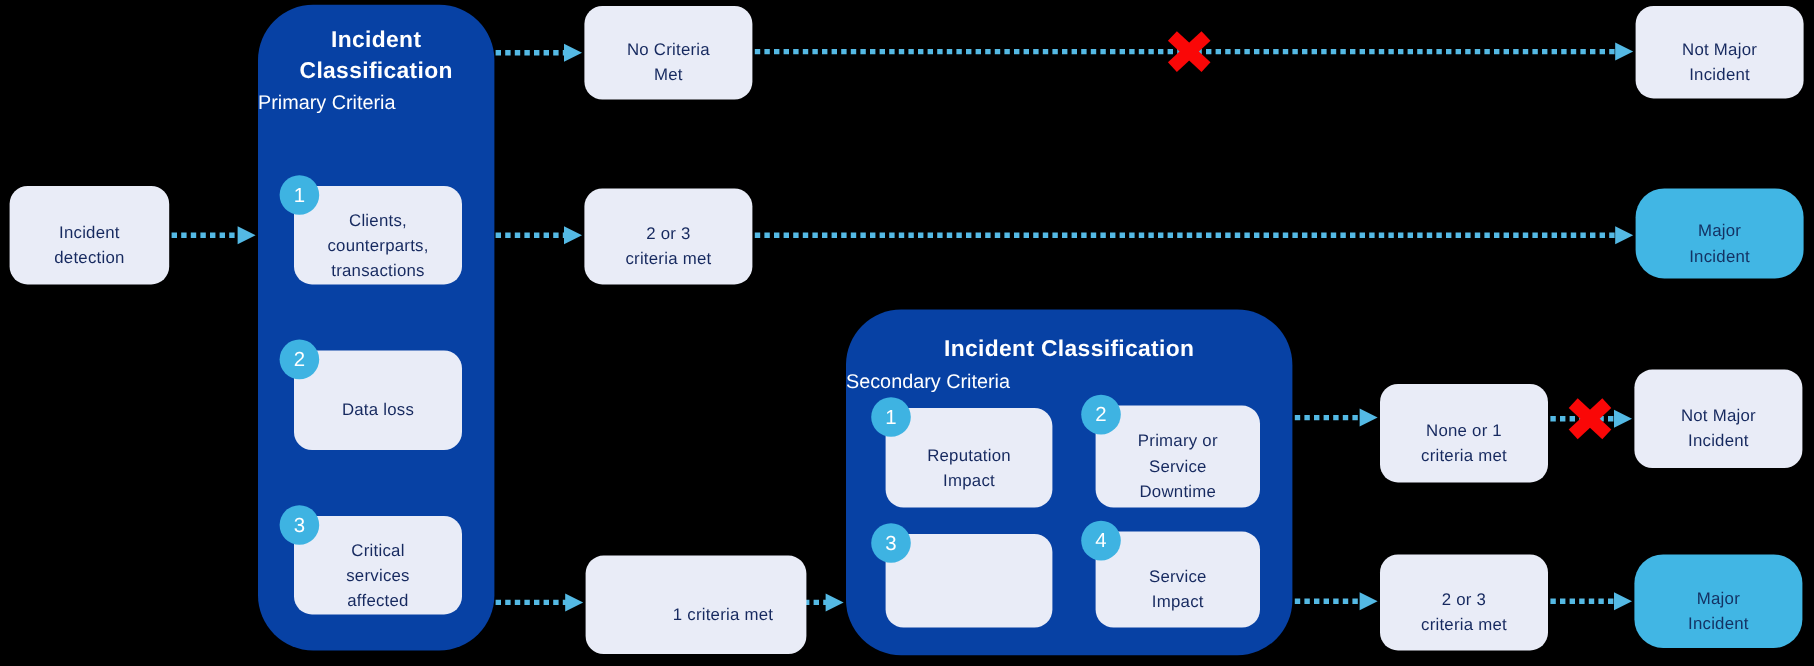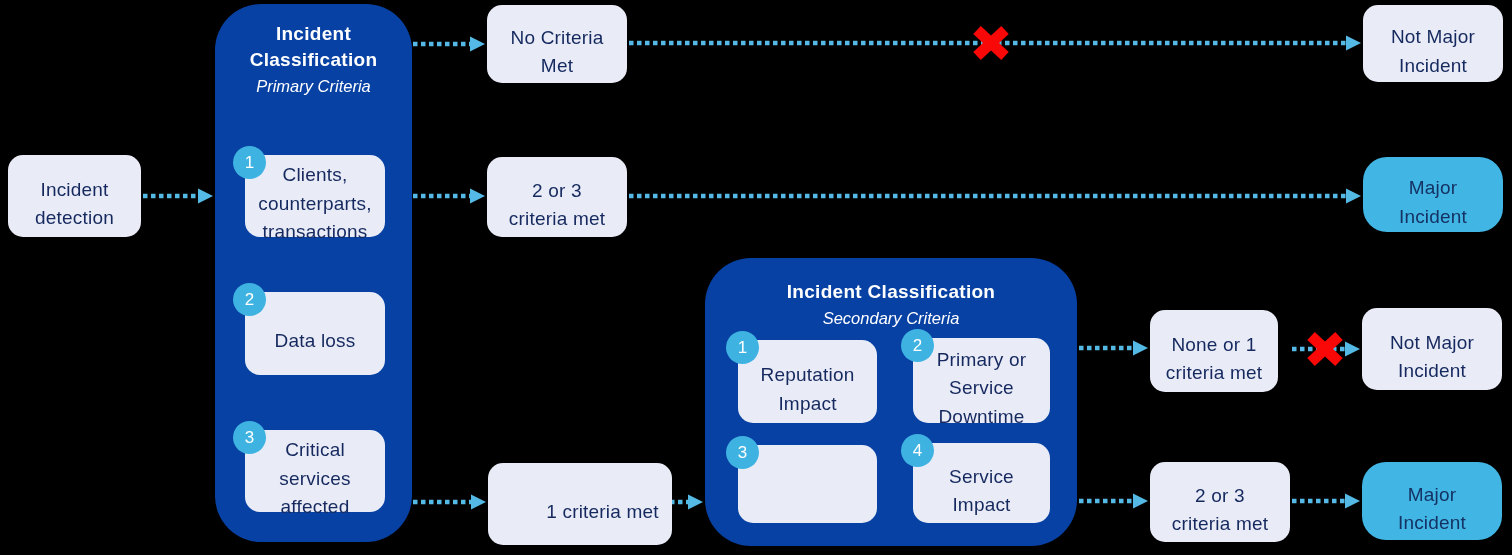--- a/index.html
+++ b/index.html
@@ -8,47 +8,47 @@
     font-family:"Liberation Sans", sans-serif; overflow:hidden;
   }
   svg.connectors { position:absolute; left:0; top:0; width:1512px; height:555px; }
 
   .node {
     position:absolute; display:flex; align-items:center; justify-content:center;
     text-align:center; border-radius:15px;
   }
   .light { background:#e9ecf7; color:#16295f; }
   .cyan  { background:#41b6e4; color:#143263;border-radius:24px; }
-  .label { white-space:pre-line; font-size:19px; line-height:1.5; letter-spacing:0.2px;margin-top:16px; }
+  .label { white-space:pre-line; font-size:14px; line-height:1.5; letter-spacing:0.2px;margin-top:16px; }
 
   .container { position:absolute; background:#0741a4; border-radius:46px; color:#ffffff; }
   .c-title {
     text-align:center; font-weight:bold; font-size:19px; line-height:1.37;
     white-space:pre-line; letter-spacing:0.3px;
   }
-  .c-subtitle { text-align:center; font-style:italic; font-size:16.5px; margin-top:4px; }
+  .c-subtitle { text-align:left; font-size:16.5px; margin-top:4px; }
   #c-primary .c-title { margin-top:17px; }
   #c-secondary .c-title { margin-top:21px; }
 
   .sub-node {
     position:absolute; background:#e9ecf7; border-radius:15px; color:#16295f;
     display:flex; align-items:center; justify-content:center; text-align:center;
   }
   .badge {
     position:absolute; left:-12px; top:-9px; width:33px; height:33px; border-radius:50%;
     background:#3eb3e2; color:#fff; display:flex; align-items:center; justify-content:center;
     font-size:17px; line-height:1;
   }
 
   
   #n-incident-detection { left:8px;    top:155px; width:133px; height:82px; }
   #n-no-criteria        { left:487px;  top:5px;   width:140px; height:78px; }
   #n-2or3-a             { left:487px;  top:157px; width:140px; height:80px; }
   #n-1-criteria         { left:488px;  top:463px; width:139px; height:82px;padding-left:45px; }
-  #n-none-or-1          { left:1150px; top:310px; width:128px; height:82px; }
+  #n-none-or-1          { left:1150px; top:320px; width:140px; height:82px; }
   #n-not-major-b        { left:1362px; top:308px; width:140px; height:82px; }
   #n-2or3-b             { left:1150px; top:462px; width:140px; height:80px; }
   #n-major-b            { left:1362px; top:462px; width:140px; height:78px; }
   #n-not-major-t        { left:1363px; top:5px;   width:140px; height:77px; }
   #n-major-t            { left:1363px; top:157px; width:140px; height:75px; }
 
   
   #c-primary   { left:215px; top:4px;   width:197px; height:538px; }
   #c-secondary { left:705px; top:258px; width:372px; height:288px; }
 

